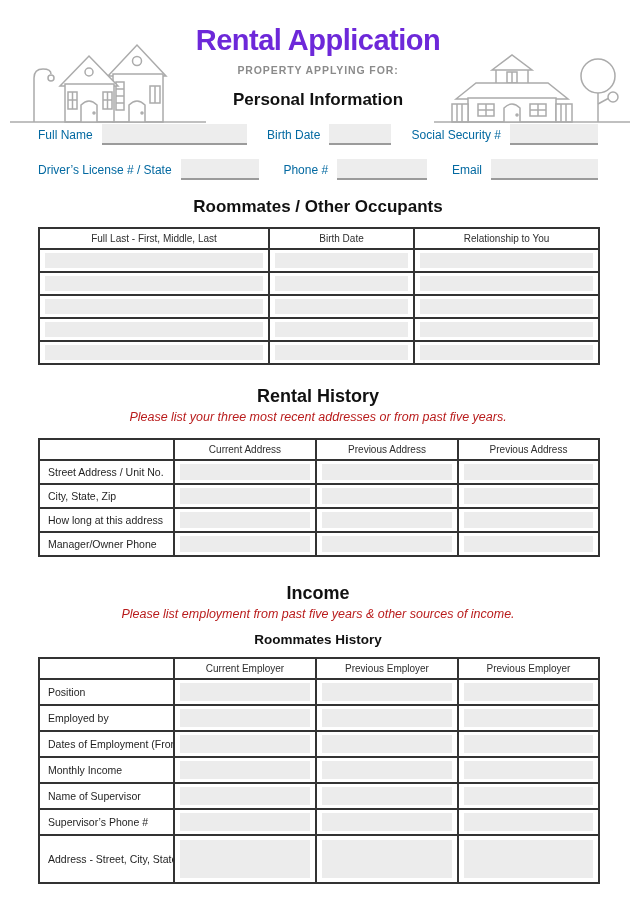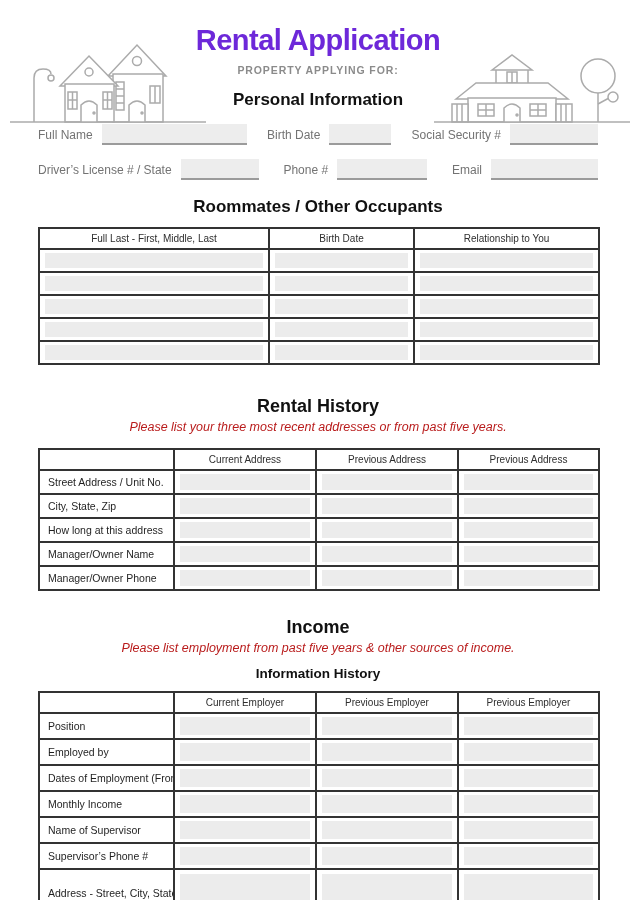--- a/index.html
+++ b/index.html
@@ -32,21 +32,21 @@
     color:#b91c1c; margin-top:3px;
   }
   .sub-head { text-align:center; font-size:13.5px; font-weight:700; color:#111; }
 
   
   .field-row {
     display:flex; justify-content:space-between; align-items:center;
     margin-top:14px;
   }
   .field { display:flex; align-items:center; }
-  .field label { font-size:12px; color:#737373; margin-right:9px; white-space:nowrap; }
+  .field label { font-size:12px; color:#0369a1; margin-right:9px; white-space:nowrap; }
   .tbox {
     height:21px; background:#ededed;
     border-bottom:2px solid #9b9b9b;
   }
   .w-fullname{width:145px;} .w-birth{width:62px;} .w-ssn{width:88px;}
   .w-dl{width:78px;} .w-phone{width:90px;} .w-email{width:107px;}
 
   
   table { border-collapse:collapse; width:560px; table-layout:fixed; }
   th, td { border:2px solid #333; background:#fff; overflow:hidden; }
@@ -69,21 +69,21 @@
 
   .tbl-employ td { height:26px; }
   .tbl-employ .fill { height:18px; }
   .tbl-employ tr.tall td { height:48px; }
   .tbl-employ tr.tall .fill { height:38px; }
 
   
   .mt-pers  { margin-top:14px; }
   .mt-room  { margin-top:17px; }
   .mt-tbl   { margin-top:10px; }
-  .mt-rent  { margin-top:31px; }
+  .mt-rent  { margin-top:21px; }
   .mt-renttbl { margin-top:14px; }
   .mt-inc   { margin-top:26px; }
   .mt-emp   { margin-top:11px; }
   .mt-emptbl{ margin-top:10px; }
 
   svg .ln { stroke:#ababab; stroke-width:1.5; fill:none; }
   svg .fw { stroke:#ababab; stroke-width:1.5; fill:#ffffff; }
 </style>
 </head>
 <body>
@@ -246,49 +246,37 @@
             <div class="fill"></div>
           </td>
       <td>
             <div class="fill"></div>
           </td>
       <td>
             <div class="fill"></div>
           </td>
     </tr>
     <tr>
-      <td class="rlabel">Manager/Owner Name</td>
-      <td>
-            <div class="fill"></div>
-          </td>
-      <td>
-            <div class="fill"></div>
-          </td>
-      <td>
-            <div class="fill"></div>
-          </td>
-    </tr>
-    <tr>
       <td class="rlabel">Manager/Owner Phone</td>
       <td>
             <div class="fill"></div>
           </td>
       <td>
             <div class="fill"></div>
           </td>
       <td>
             <div class="fill"></div>
           </td>
     </tr>
   </tbody>
     </table>
 
   <div class="sec-head lg mt-inc">Income</div>
   <div class="sec-sub">Please list employment from past five years &amp; other sources of income.</div>
-  <div class="sub-head mt-emp">Information History</div>
+  <div class="sub-head mt-emp">Roommates History</div>
 
   <table class="tbl-employ mt-emptbl">
     <colgroup>
         <col style="width:135px">
         <col style="width:142px">
         <col style="width:142px">
         <col style="width:141px">
       </colgroup>
     <tbody>
         <tr>

